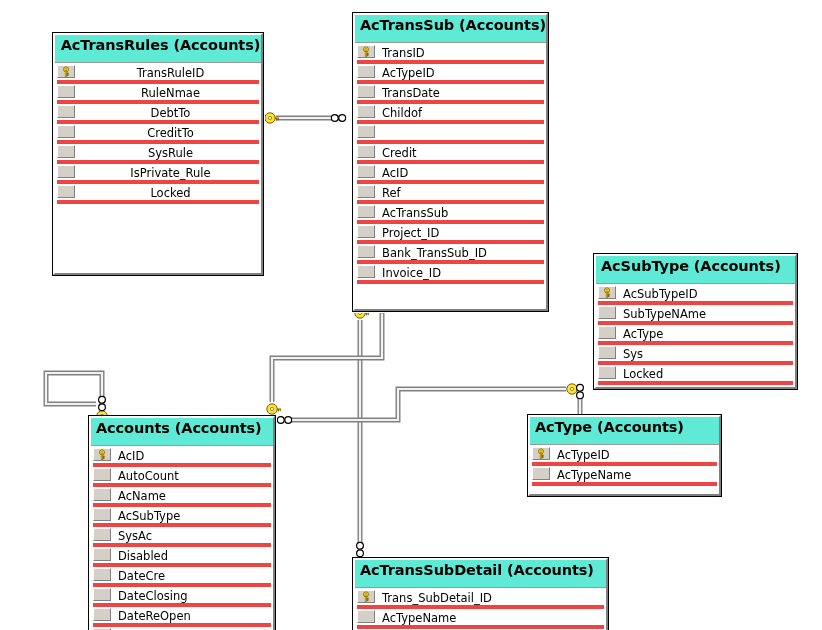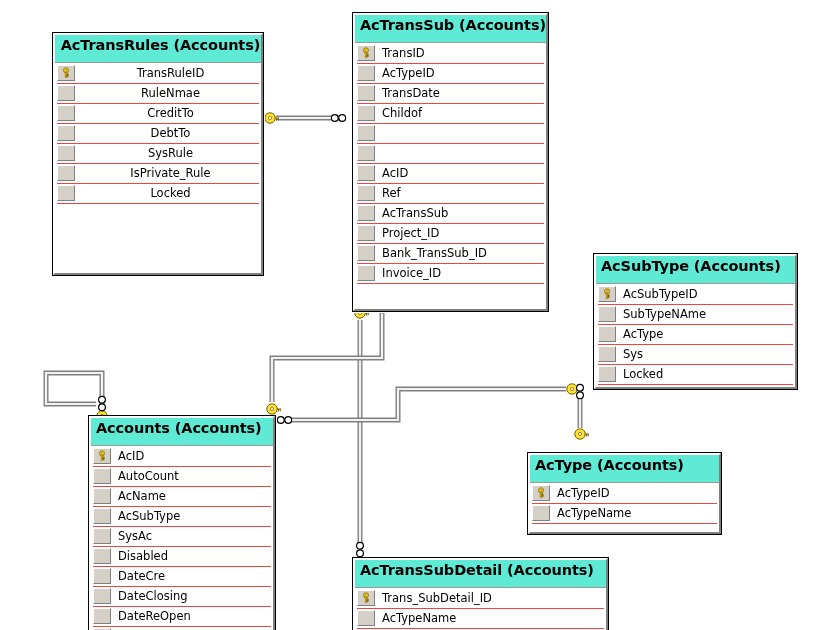--- a/index.html
+++ b/index.html
@@ -37,21 +37,21 @@
     white-space:nowrap;
     overflow:hidden;
     border-bottom:1px solid #9a9a94;
     letter-spacing:-0.1px;
   }
   .rows{padding:1px 2px 0 2px;}
   .row{
     height:20px;
     display:flex;
     align-items:stretch;
-    border-bottom:1px solid #ef4444;
+    border-bottom:4px solid #ef4444;
     box-sizing:border-box;
   }
   .row .gutter{
     width:18px;min-width:18px;
     margin:1px 0 2px 0;
     background:#d4d0c8;
     border:1px solid;
     border-color:#ffffff #808080 #808080 #ffffff;
     box-sizing:border-box;
     position:relative;
@@ -167,28 +167,28 @@
                 </svg>
               </div>
               <div class="fname">TransRuleID</div>
             </div>
             <div class="row">
               <div class="gutter"></div>
               <div class="fname">RuleNmae</div>
             </div>
             <div class="row">
               <div class="gutter"></div>
+              <div class="fname">DebtTo</div>
+            </div>
+            <div class="row">
+              <div class="gutter"></div>
               <div class="fname">CreditTo</div>
             </div>
             <div class="row">
               <div class="gutter"></div>
-              <div class="fname">DebtTo</div>
-            </div>
-            <div class="row">
-              <div class="gutter"></div>
               <div class="fname">SysRule</div>
             </div>
             <div class="row">
               <div class="gutter"></div>
               <div class="fname">IsPrivate_Rule</div>
             </div>
             <div class="row">
               <div class="gutter"></div>
               <div class="fname">Locked</div>
             </div>
@@ -221,20 +221,21 @@
             </div>
             <div class="row">
               <div class="gutter"></div>
               <div class="fname">Childof</div>
             </div>
             <div class="row">
               <div class="gutter"></div>
             </div>
             <div class="row">
               <div class="gutter"></div>
+              <div class="fname">Credit</div>
             </div>
             <div class="row">
               <div class="gutter"></div>
               <div class="fname">AcID</div>
             </div>
             <div class="row">
               <div class="gutter"></div>
               <div class="fname">Ref</div>
             </div>
             <div class="row">
@@ -284,21 +285,21 @@
               <div class="gutter"></div>
               <div class="fname">Sys</div>
             </div>
             <div class="row">
               <div class="gutter"></div>
               <div class="fname">Locked</div>
             </div>
           </div>
         </div>
       </div>
-      <div class="tbl" style="left: 527px; top: 452px; width: 195px; height: 83px;">
+      <div class="tbl" style="left: 527px; top: 414px; width: 195px; height: 83px;">
         <div class="inner">
           <div class="title">AcType (Accounts)</div>
           <div class="rows">
             <div class="row">
               <div class="gutter">
                 <svg class="keyglyph" viewBox="0 0 16 16">
                   <circle cx="8" cy="4.4" r="3.4" fill="#ffd700" stroke="#806000" stroke-width="1"></circle>
                   <circle cx="8" cy="4.4" r="1.15" fill="#ffffff" stroke="#806000" stroke-width="0.7"></circle>
                   <rect x="6.9" y="6.6" width="2.2" height="7.4" fill="#ffd700" stroke="#806000" stroke-width="0.8"></rect>
                   <rect x="9.1" y="9.2" width="2.2" height="1.5" fill="#ffd700" stroke="#806000" stroke-width="0.7"></rect>

